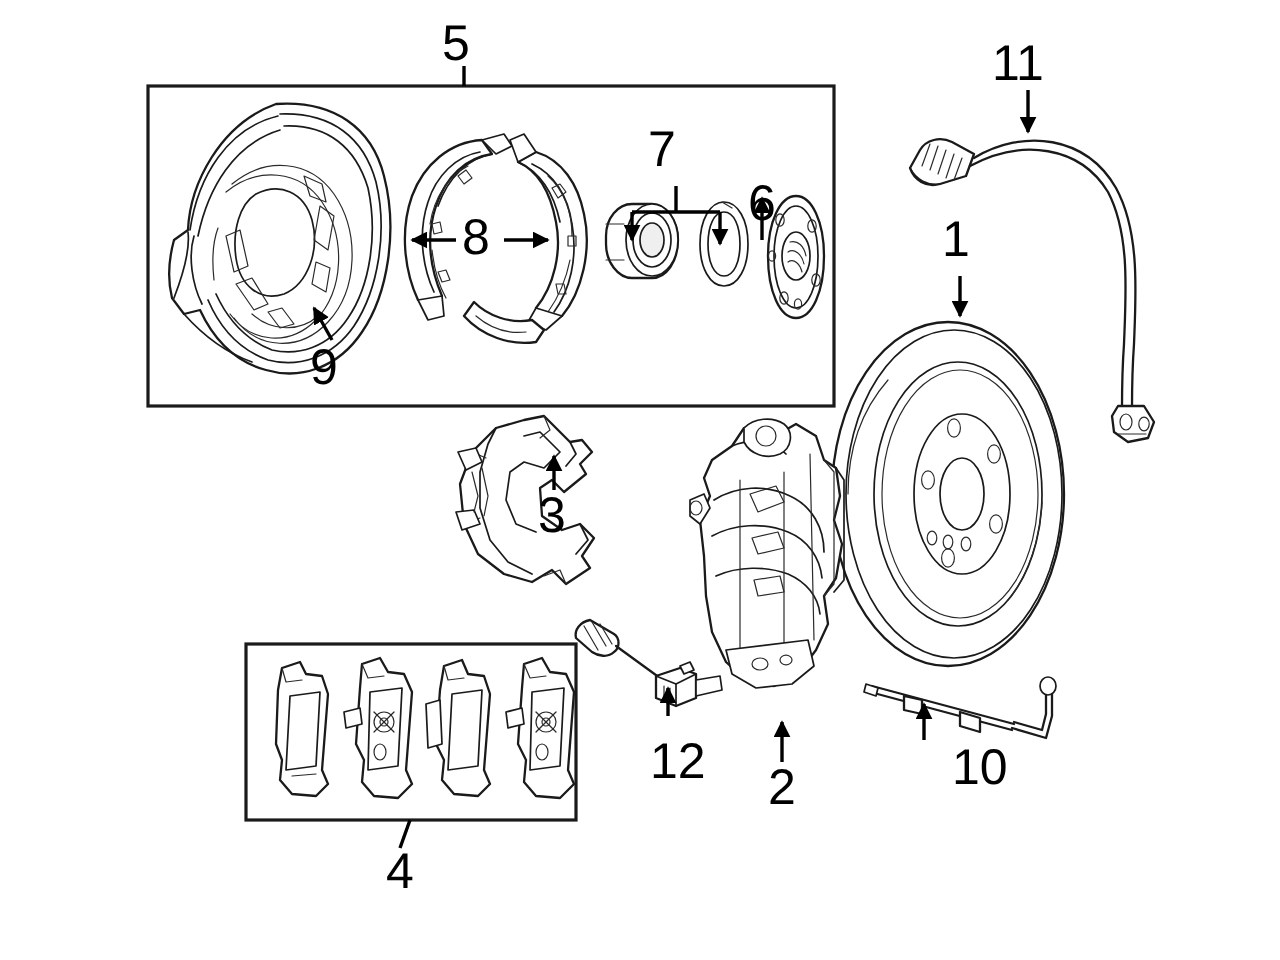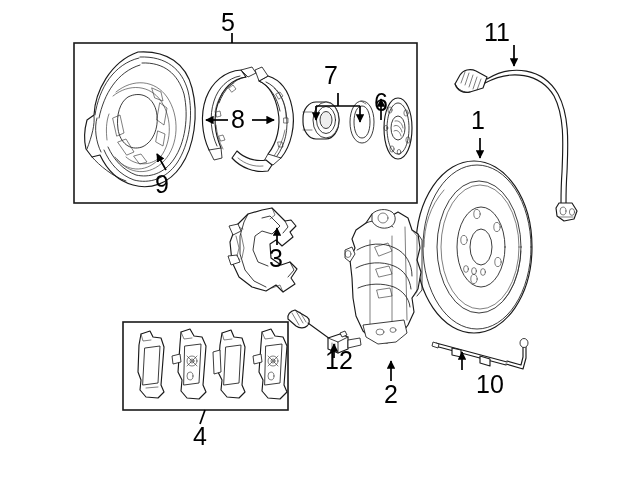--- a/index.html
+++ b/index.html
@@ -453,35 +453,35 @@
 
       <path class="ln-lead" d="M462 370 L 462 352" marker-end="url(#ah)"></path>
 
       <path class="ln-lead" d="M205 410 L 200 424"></path>
     </g>
 
   </svg>
 
   <div class="callout-text" style="left:221px; top:10px;">5</div>
 
-  <div class="callout-text" style="left:484px; top:20px;">11</div>
+  <div class="callout-text" style="left:496px; top:20px;">11</div>
 
   <div class="callout-text" style="left:324px; top:63px;">7</div>
 
   <div class="callout-text" style="left:374px; top:90px;">6</div>
 
   <div class="callout-text" style="left:471px; top:108px;">1</div>
 
   <div class="callout-text" style="left:231px; top:107px;">8</div>
 
   <div class="callout-text" style="left:155px; top:172px;">9</div>
 
   <div class="callout-text" style="left:269px; top:246px;">3</div>
 
-  <div class="callout-text" style="left:325px; top:348px;">12</div>
+  <div class="callout-text" style="left:325px; top:369px;">12</div>
 
   <div class="callout-text" style="left:384px; top:382px;">2</div>
 
   <div class="callout-text" style="left:450px; top:372px;margin-left:26px;">10</div>
 
   <div class="callout-text" style="left:193px; top:424px;">4</div>
 
 </div>
 
 </body></html>

